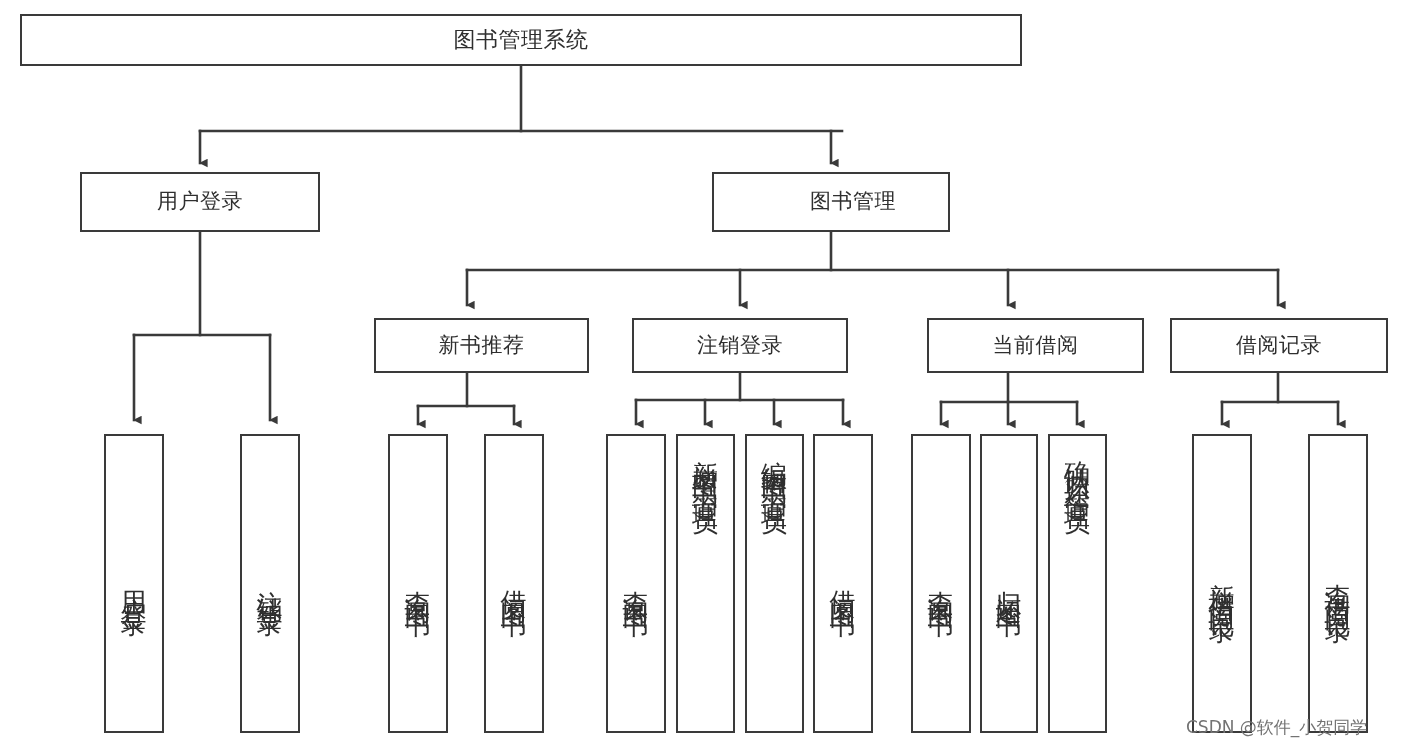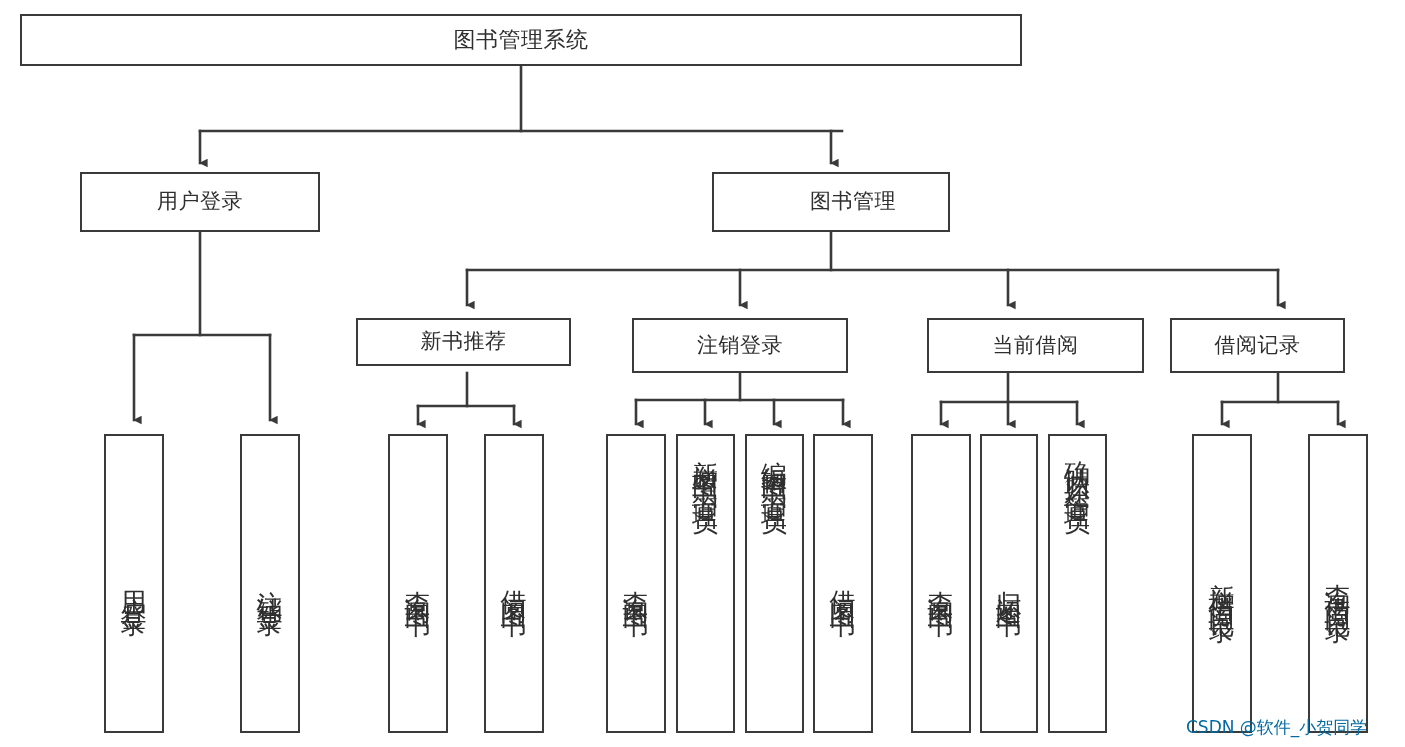--- a/index.html
+++ b/index.html
@@ -64,21 +64,21 @@
   }
   .node.v.center{
     align-items:center;
     padding-top:0;
   }
   .watermark{
     position:absolute;
     left:1186px;
     top:716px;
     font-size:17px;
-    color:#0369a1;
+    color:#737373;
     white-space:nowrap;
     z-index:5;
     font-family:"DejaVu Sans","Liberation Sans",sans-serif;
   }
 </style>
 </head>
 <body>
 
 <div id="canvas">
 
@@ -137,33 +137,33 @@
   </div>
 
   <div class="node h" style="left:80px;top:172px;width:240px;height:60px;">
     <span class="label">用户登录</span>
   </div>
 
   <div class="node h" style="left:712px;top:172px;width:238px;height:60px;padding-left:44px;">
     <span class="label">图书管理</span>
   </div>
 
-  <div class="node h" style="left:356px;top:318px;width:215px;height:48px;">
+  <div class="node h" style="left:374px;top:318px;width:215px;height:55px;">
     <span class="label">新书推荐</span>
   </div>
 
   <div class="node h" style="left:632px;top:318px;width:216px;height:55px;">
     <span class="label">注销登录</span>
   </div>
 
   <div class="node h" style="left:901px;top:318px;width:217px;height:55px;margin-left:26px;">
     <span class="label">当前借阅</span>
   </div>
 
-  <div class="node h" style="left:1170px;top:318px;width:175px;height:55px;">
+  <div class="node h" style="left:1170px;top:318px;width:218px;height:55px;">
     <span class="label">借阅记录</span>
   </div>
 
   <div class="node v center" style="left:104px;top:434px;width:60px;height:299px;">
     <span class="label">用户登录</span>
   </div>
 
   <div class="node v center" style="left:240px;top:434px;width:60px;height:299px;">
     <span class="label">注销登录</span>
   </div>

